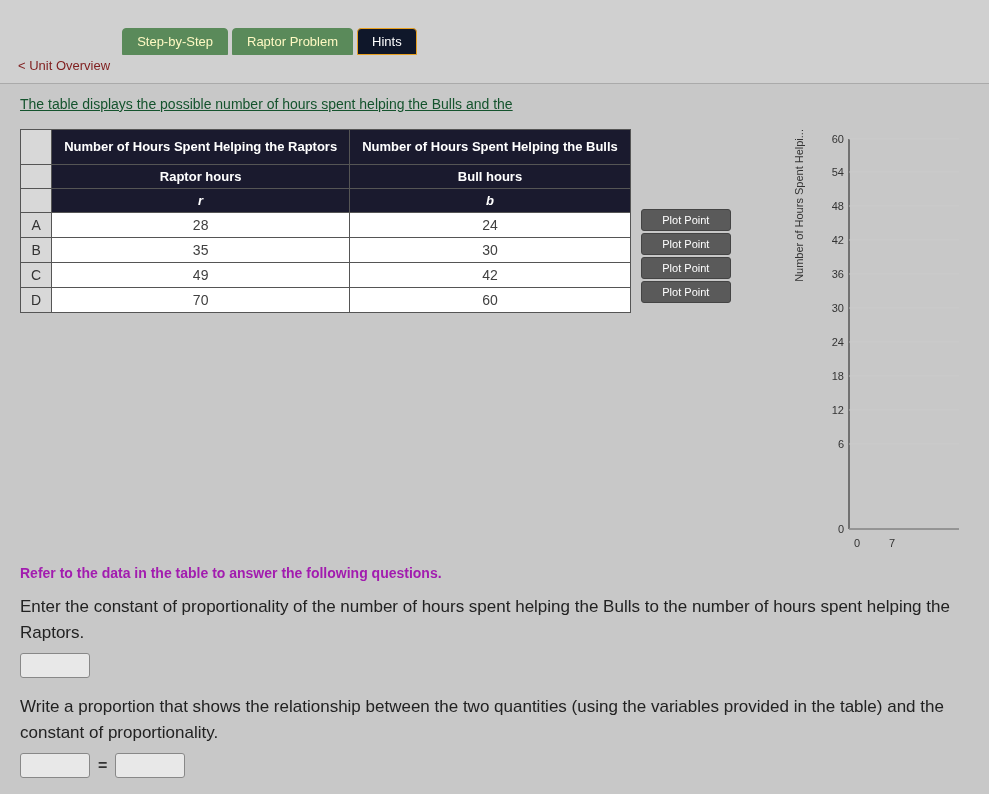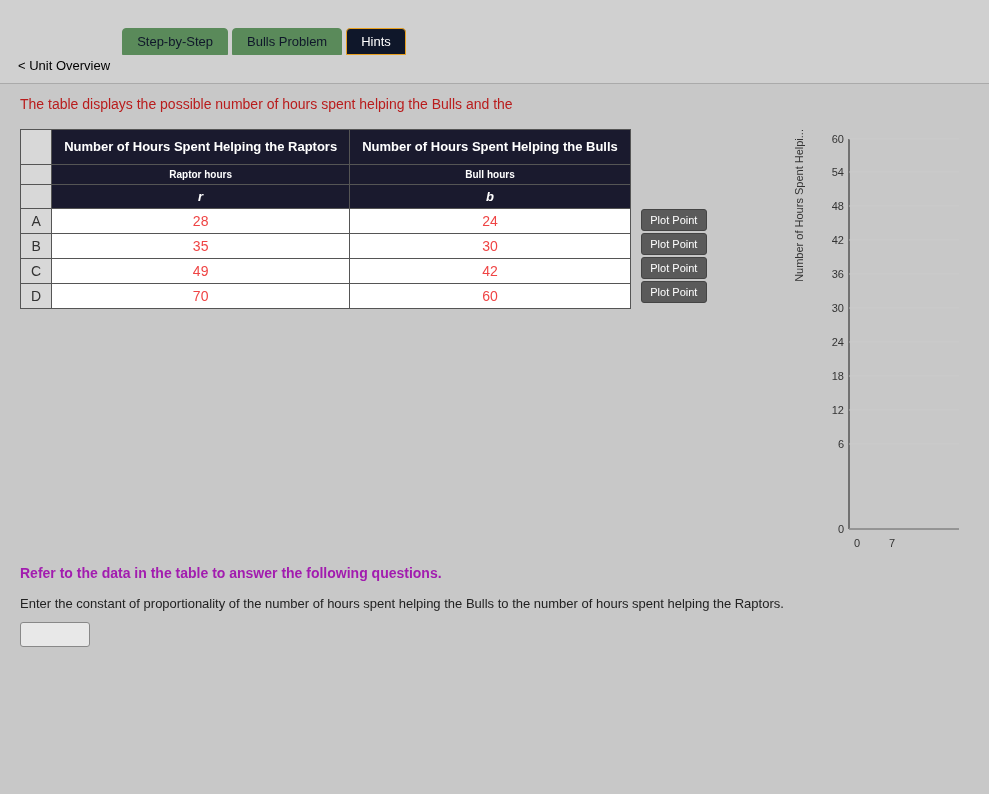--- a/index.html
+++ b/index.html
@@ -15,55 +15,56 @@
     
     .top-nav {
       display: flex;
       align-items: center;
       gap: 4px;
       padding: 6px 10px;
       background: #d0d0d0;
       border-bottom: 1px solid #aaa;
     }
     .nav-link {
-      color: #000000;
+      color: #7f1d1d;
       font-size: 13px;
       cursor: pointer;
       padding: 4px 8px;
       margin-top: 48px;
     }
     .nav-tab {
       padding: 5px 14px;
       border-radius: 4px 4px 0 0;
       font-size: 13px;
       cursor: pointer;
       border: 1px solid #999;
     }
     .nav-tab.inactive {
       background: #5a8a5a;
-      color: #0f172a;
+      color: #fef9c3;
       border-color: #5a8a5a;
     }
     .nav-tab.hints {
       background: #0f172a;
       color: white;
       border-color: #e8a020;
     }
 
     
     .main-content {
       padding: 10px 20px;
       background: #c8c8c8;
     }
 
     .intro-text {
       font-size: 14px;
-      color: #b91c1c;
+      color: #14532d;
       margin-bottom: 14px;
       line-height: 1.5;
+      text-decoration: underline;
     }
 
     
     .content-row {
       display: flex;
       align-items: flex-start;
       gap: 10px;
     }
 
     .left-section {
@@ -92,33 +93,33 @@
       color: white;
       font-weight: bold;
       padding: 8px 12px;
       line-height: 1.4;
     }
 
     table.data-table thead tr:nth-child(2) th {
       background: #1a1a2e;
       color: white;
       font-weight: bold;
-      font-size: 10px;
+      font-size: 13px;
     }
 
     table.data-table thead tr:nth-child(3) th {
       background: #1a1a2e;
       color: white;
       font-style: italic;
       font-size: 13px;
     }
 
     table.data-table tbody tr td {
       background: white;
-      color: #ef4444;
+      color: #404040;
       font-size: 14px;
     }
 
     table.data-table tbody tr td:first-child {
       font-weight: normal;
       color: #444;
     }
 
     .row-label-cell {
       background: #d8d8d8 !important;
@@ -136,21 +137,21 @@
     }
 
     .plot-btn {
       background: #5a5a5a;
       color: white;
       border: 1px solid #444;
       border-radius: 3px;
       padding: 4px 8px;
       font-size: 11px;
       cursor: pointer;
-      width: 66px;
+      width: 90px;
       text-align: center;
     }
 
     
     .chart-wrapper {
       display: flex;
       align-items: flex-start;
       position: relative;
     }
 
@@ -182,21 +183,21 @@
       font-weight: bold;
       color: #a21caf;
       margin-bottom: 10px;
     }
 
     .question-block {
       margin-bottom: 16px;
     }
 
     .question-text {
-      font-size: 13px;
+      font-size: 17px;
       color: #222;
       line-height: 1.5;
       margin-bottom: 8px;
       margin-top: 13px;
     }
 
     .answer-input {
       border: 1px solid #888;
       background: #e8e8e8;
       border-radius: 3px;
@@ -216,21 +217,21 @@
       font-weight: bold;
       color: #333;
     }
   </style>
 </head>
 <body>
 
 <div class="top-nav">
   <span class="nav-link">&lt; Unit Overview</span>
   <span class="nav-tab inactive">Step-by-Step</span>
-  <span class="nav-tab inactive">Bulls Problem</span>
+  <span class="nav-tab inactive">Raptor Problem</span>
   <span class="nav-tab hints">Hints</span>
 </div>
 
 <div class="main-content">
 
   <div class="intro-text">
     <span>The table displays the possible number of hours spent helping the Bulls and the</span><br>
   </div>
 
   <div class="content-row">
@@ -347,15 +348,23 @@
   </div>
 
   <div class="questions-section">
     <div class="refer-text">Refer to the data in the table to answer the following questions.</div>
 
     <div class="question-block">
       <div class="question-text">Enter the constant of proportionality of the number of hours spent helping the Bulls to the number of hours spent helping the Raptors.</div>
       <input type="text" class="answer-input" style="">
     </div>
 
+    <div class="question-block">
+      <div class="question-text">Write a proportion that shows the relationship between the two quantities (using the variables provided in the table) and the constant of proportionality.</div>
+      <div class="proportion-row">
+        <input type="text" class="answer-input" style="">
+        <span class="equals-sign">=</span>
+        <input type="text" class="answer-input" style="">
+      </div>
+    </div>
   </div>
 
 </div>
 
 </body></html>

